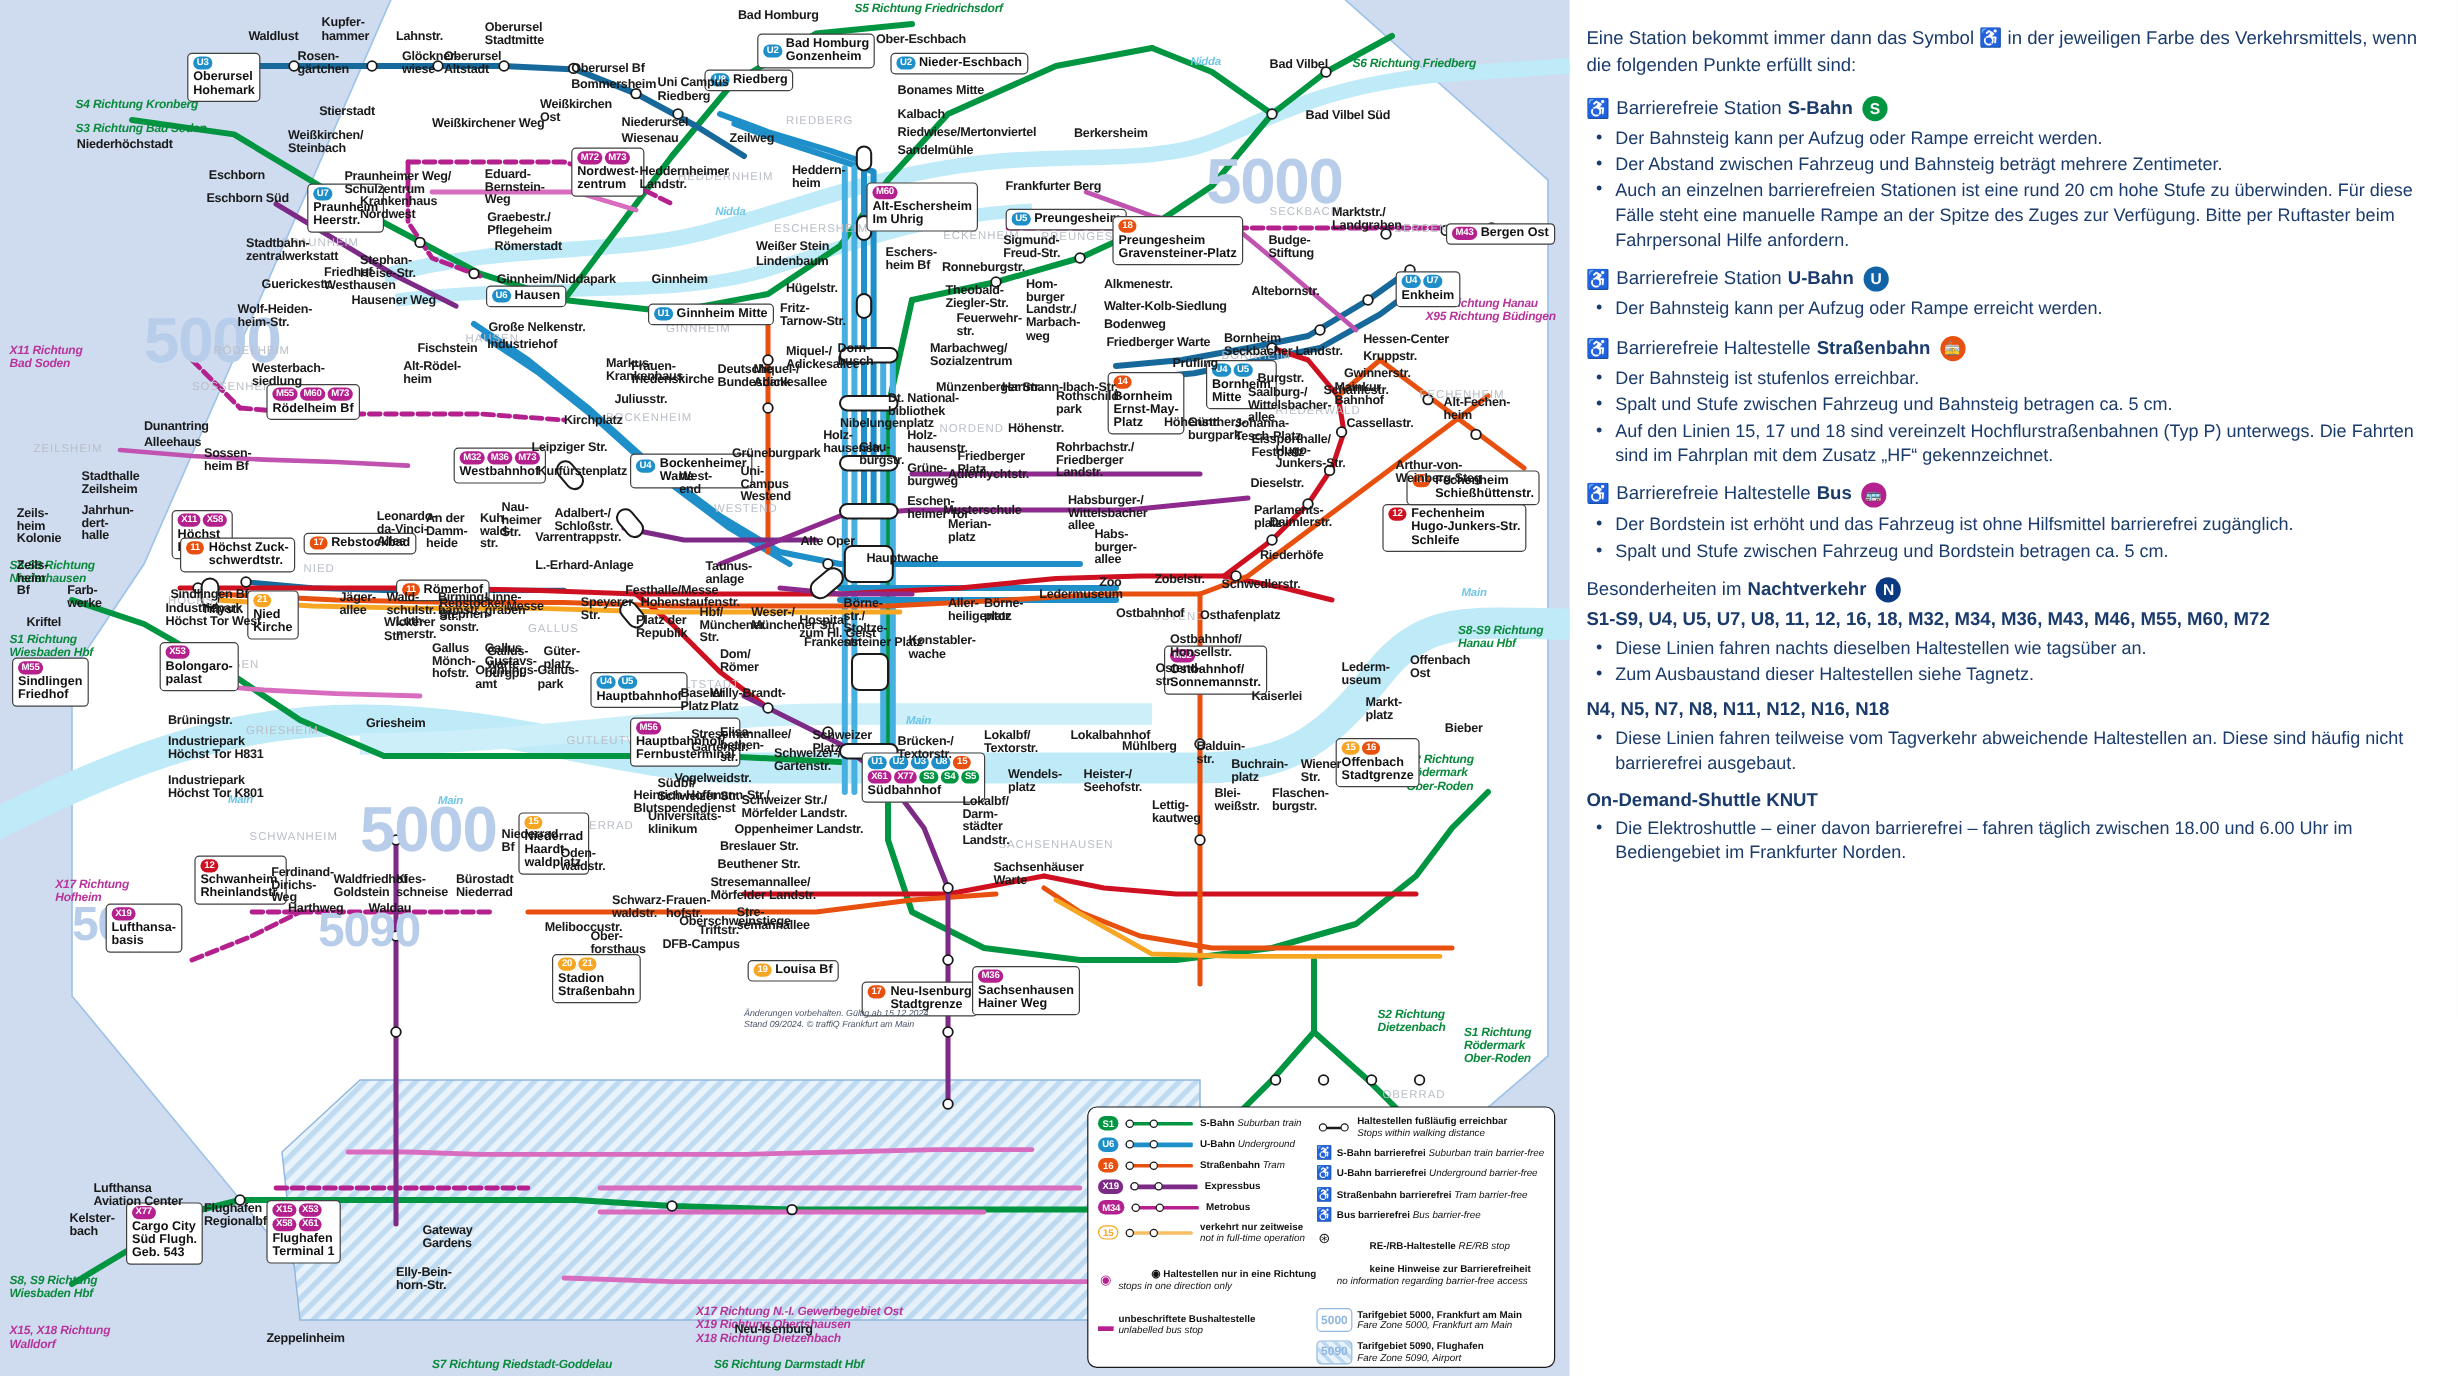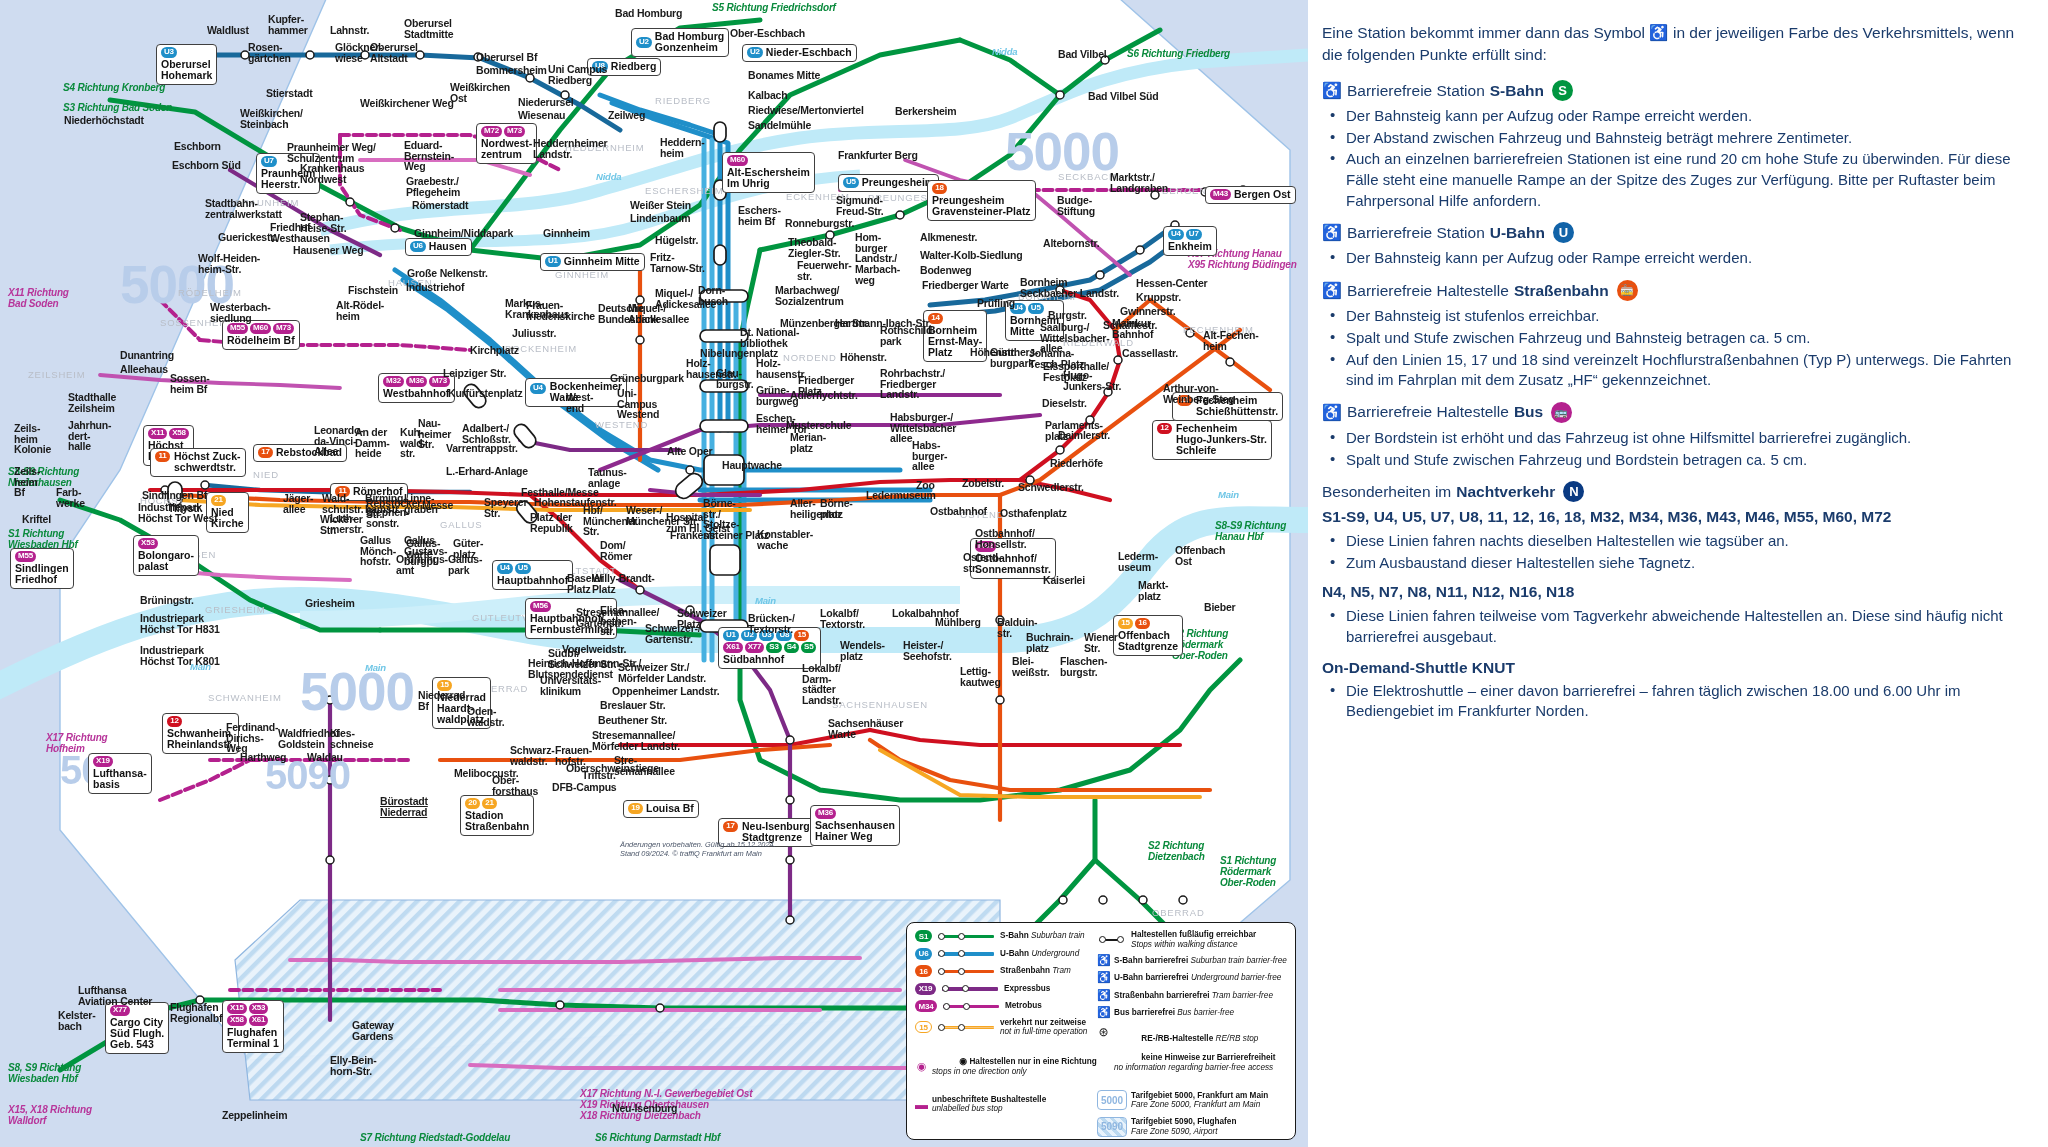--- a/index.html
+++ b/index.html
@@ -909,21 +909,21 @@
 klinikum</div>
     <div class="maplabel st" style="left:467px; top:706px;">Oden-
 waldstr.</div>
     <div class="maplabel st" style="left:510px; top:745px;">Schwarz-
 waldstr.</div>
     <div class="maplabel st" style="left:555px; top:745px;">Frauen-
 hofstr.</div>
     <div class="maplabel st" style="left:582px; top:770px;">Triftstr.</div>
     <div class="maplabel st" style="left:614px; top:755px;">Stre-
 semannallee</div>
-    <div class="maplabel st" style="left:380px; top:796px;text-decoration:underline;">Bürostadt
+    <div class="maplabel st" style="left:380px; top:728px;">Bürostadt
 Niederrad</div>
     <div class="maplabel st" style="left:454px; top:768px;">Meliboccustr.</div>
     <div class="maplabel st" style="left:492px; top:775px;">Ober-
 forsthaus</div>
     <div class="maplabel st" style="left:552px; top:782px;">DFB-Campus</div>
     <div class="maplabel st" style="left:352px; top:1020px;">Gateway
 Gardens</div>
     <div class="maplabel st" style="left:330px; top:1055px;">Elly-Bein-
 horn-Str.</div>
     <div class="maplabel st" style="left:222px; top:1110px;">Zeppelinheim</div>

